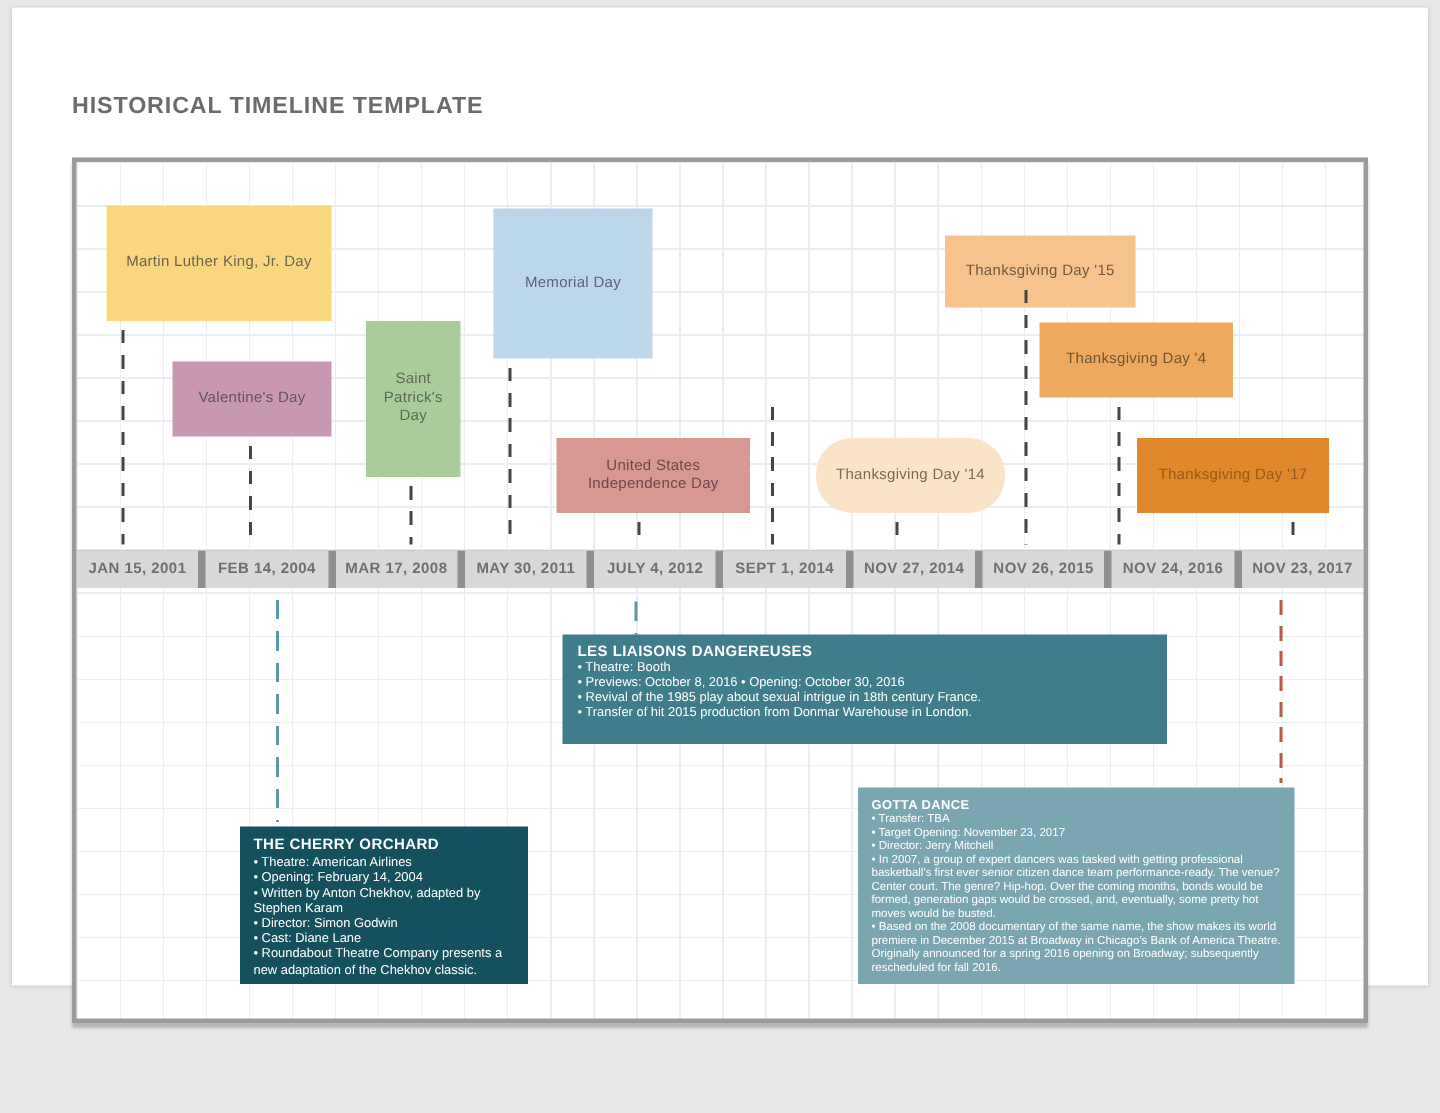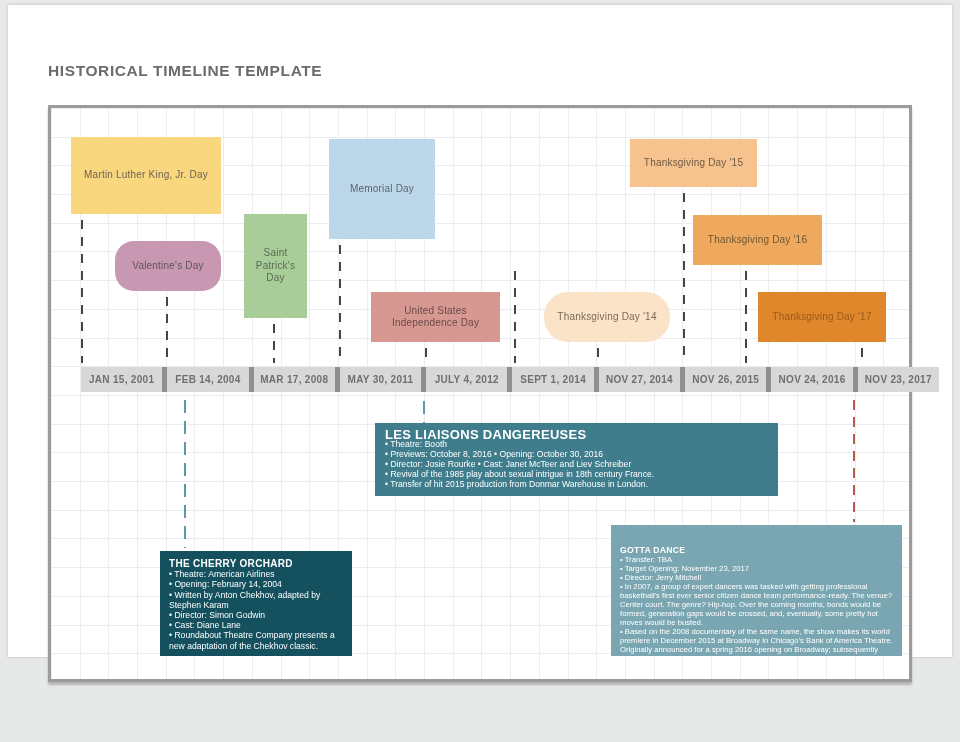--- a/index.html
+++ b/index.html
@@ -33,39 +33,39 @@
     letter-spacing:0.2px;
   }
   .vd {
     position:absolute; width:2px;
     background:repeating-linear-gradient(to bottom, #454545 0 9px, transparent 9px 17px);
   }
   .vd-teal { background:repeating-linear-gradient(to bottom, #5d98a5 0 13px, transparent 13px 21px); }
   .vd-red  { background:repeating-linear-gradient(to bottom, #b65c49 0 10px, transparent 10px 17px); }
   .axis {
     position:absolute; left:0; top:259px; width:100%; height:25px;
-    background:#8f8f8f; display:flex; column-gap:5px;margin-left:30px;
+    background:#8f8f8f; display:flex; column-gap:5px;
   }
   .axis-cell {
     flex:1; background:#d8d8d8; display:flex; align-items:center; justify-content:center;
     font-size:10px; font-weight:bold; color:#6f6f6f; letter-spacing:0.3px; white-space:nowrap;
   }
   .card {
     position:absolute; color:#ffffff; overflow:hidden;
   }
   .card .card-title { font-weight:bold; letter-spacing:0.3px; }
   .card-lld  { left:324px; top:315px; width:403px; height:73px;  background:#3f7d8c; padding:7px 10px; font-size:8.6px; line-height:9.9px; }
-  .card-lld .card-title { font-size:13px; }
+  .card-lld .card-title { font-size:10px; }
   .card-tco  { left:109px; top:443px; width:192px; height:105px; background:#15505f; padding:8px 9px;  font-size:8.6px; line-height:10.2px; }
   .card-tco .card-title { font-size:10px; }
-  .card-gd   { left:560px; top:417px; width:291px; height:131px; background:#7aa6b2; padding:21px 9px;  font-size:7.7px; line-height:9px; }
+  .card-gd   { left:521px; top:417px; width:291px; height:131px; background:#7aa6b2; padding:7px 9px;  font-size:7.7px; line-height:9px; }
   .card-gd .card-title { font-size:8.6px; }
   
   .e1  { left:20px;  top:29px;  width:150px; height:77px;  }
-  .e2  { left:64px;  top:133px; width:106px; height:50px;border-radius:19px;  }
+  .e2  { left:64px;  top:133px; width:106px; height:50px;  }
   .e3  { left:193px; top:106px; width:63px;  height:104px; }
   .e4  { left:278px; top:31px;  width:106px; height:100px; }
   .e5  { left:407px; top:54px;  width:127px; height:103px; }
   .e6  { left:320px; top:184px; width:129px; height:50px;  }
   .e7  { left:493px; top:184px; width:126px; height:50px;  }
   .e8  { left:579px; top:31px;  width:127px; height:48px;  }
   .e9  { left:642px; top:107px; width:129px; height:50px;  }
   .e10 { left:707px; top:184px; width:128px; height:50px;  }
 </style>
 </head>
@@ -76,22 +76,22 @@
   <div class="title">HISTORICAL TIMELINE TEMPLATE</div>
 
   <div class="frame">
 
     <div class="ev e1" style="background-color: rgb(249, 215, 126); color: rgb(111, 99, 82);">Martin Luther King, Jr. Day</div>
     <div class="ev e2" style="background-color: rgb(200, 151, 177); color: rgb(94, 85, 96);">Valentine's Day</div>
     <div class="ev e3" style="background-color: rgb(169, 205, 153); color: rgb(92, 106, 85);">Saint Patrick's Day</div>
     <div class="ev e4" style="background-color: rgb(188, 214, 234); color: rgb(91, 102, 112);">Memorial Day</div>
     <div class="ev e6" style="background-color: rgb(216, 152, 146); color: rgb(107, 74, 73);">United States Independence Day</div>
     <div class="ev e7" style="background-color: rgb(251, 227, 200); color: rgb(123, 106, 85); border-radius: 24px;">Thanksgiving Day '14</div>
-    <div class="ev e8" style="background-color: rgb(246, 194, 141); color: rgb(110, 92, 68);">Thanksgiving Day '15</div>
-    <div class="ev e9" style="background-color: rgb(239, 169, 94); color: rgb(110, 86, 50);">Thanksgiving Day '16</div>
+    <div class="ev e8" style="background-color: rgb(246, 194, 141); color: rgb(110, 92, 68); margin-top: 18px;">Thanksgiving Day '15</div>
+    <div class="ev e9" style="background-color: rgb(239, 169, 94); color: rgb(110, 86, 50);">Thanksgiving Day '4</div>
     <div class="ev e10" style="background-color: rgb(225, 135, 43); color: rgb(154, 90, 26);">Thanksgiving Day '17</div>
 
     <div class="vd" style="left:30px;  top:112px; height:143px;"></div>
     <div class="vd" style="left:115px; top:189px; height:66px;"></div>
     <div class="vd" style="left:222px; top:216px; height:39px;"></div>
     <div class="vd" style="left:288px; top:137px; height:118px;"></div>
     <div class="vd" style="left:374px; top:240px; height:15px;"></div>
     <div class="vd" style="left:463px; top:163px; height:92px;"></div>
     <div class="vd" style="left:546px; top:240px; height:15px;"></div>
     <div class="vd" style="left:632px; top:85px;  height:170px;"></div>
@@ -112,21 +112,20 @@
     </div>
 
     <div class="vd vd-teal" style="left:133px; top:292px; height:148px;"></div>
     <div class="vd vd-teal" style="left:372px; top:293px; height:22px;"></div>
     <div class="vd vd-red" style="left:802px; top:292px; height:122px;"></div>
 
     <div class="card card-lld" style="background-color: rgb(63, 125, 140);">
       <div class="card-title">LES LIAISONS DANGEREUSES</div>
       <div>• Theatre: Booth</div>
       <div>• Previews: October 8, 2016 • Opening: October 30, 2016</div>
-      <div>• Director: Josie Rourke • Cast: Janet McTeer and Liev Schreiber</div>
       <div>• Revival of the 1985 play about sexual intrigue in 18th century France.</div>
       <div>• Transfer of hit 2015 production from Donmar Warehouse in London.</div>
     </div>
 
     <div class="card card-tco" style="background-color: rgb(21, 80, 95);">
       <div class="card-title">THE CHERRY ORCHARD</div>
       <div>• Theatre: American Airlines</div>
       <div>• Opening: February 14, 2004</div>
       <div>• Written by Anton Chekhov, adapted by Stephen Karam</div>
       <div>• Director: Simon Godwin</div>

